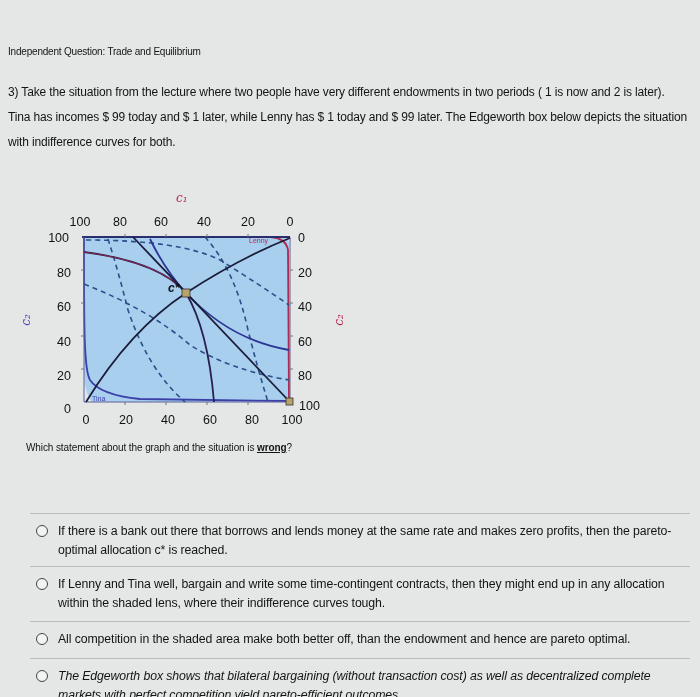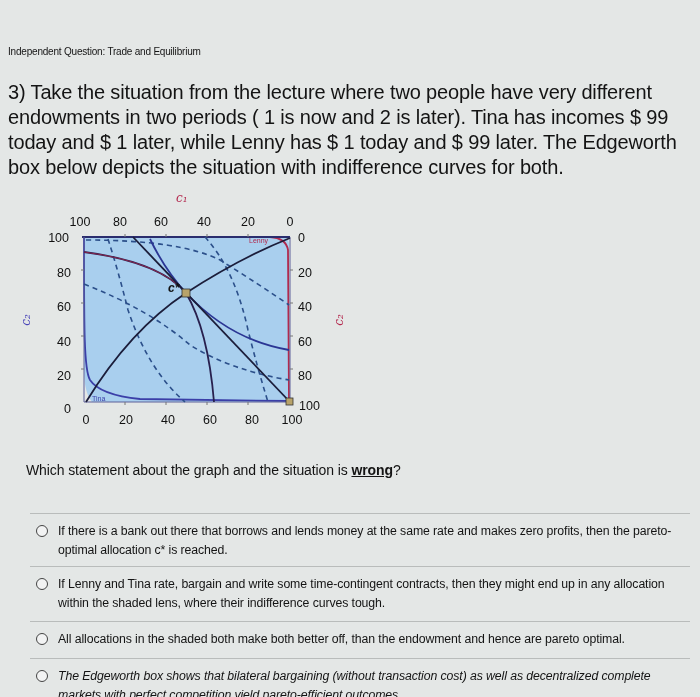--- a/index.html
+++ b/index.html
@@ -9,27 +9,27 @@
     font-family:"Liberation Sans", sans-serif;
     color:#141414;
     position:relative;
   }
   .page-title {
     position:absolute; left:8px; top:46px;
     font-size:10px; letter-spacing:-0.2px;
   }
   .question-text {
     position:absolute; left:8px; top:80px; width:680px;
-    font-size:20px; line-height:25px; letter-spacing:-0.15px;
+    font-size:12px; line-height:25px; letter-spacing:-0.15px;
   }
   .chart-wrap { position:absolute; left:0; top:180px; width:400px; height:260px; }
   .chart-wrap svg { display:block; }
   .prompt {
-    position:absolute; left:26px; top:462px;
-    font-size:14px; letter-spacing:-0.1px;
+    position:absolute; left:26px; top:442px;
+    font-size:10px; letter-spacing:-0.1px;
   }
   .prompt .wrong { font-weight:bold; text-decoration:underline; }
   .options { position:absolute; left:30px; top:490px; width:660px;margin-top:23px; }
   .option {
     position:relative;
     border-top:1px solid #b9bcbb;
     padding:8px 0 10px 28px;
     font-size:12.3px; line-height:18.5px; letter-spacing:-0.1px;
     cursor:pointer;
   }
@@ -152,23 +152,23 @@
   <span>Which statement about the graph and the situation is </span><span class="wrong">wrong</span><span>?</span>
 </div>
 
 <div class="options">
   <div class="option o1">
     <span class="radio"></span>
     <span>If there is a bank out there that borrows and lends money at the same rate and makes zero profits, then the pareto-optimal allocation c* is reached.</span>
   </div>
   <div class="option o2">
     <span class="radio"></span>
-    <span>If Lenny and Tina rate, bargain and write some time-contingent contracts, then they might end up in any allocation within the shaded lens, where their indifference curves tough.</span>
+    <span>If Lenny and Tina well, bargain and write some time-contingent contracts, then they might end up in any allocation within the shaded lens, where their indifference curves tough.</span>
   </div>
   <div class="option o3">
     <span class="radio"></span>
-    <span>All allocations in the shaded both make both better off, than the endowment and hence are pareto optimal.</span>
+    <span>All competition in the shaded area make both better off, than the endowment and hence are pareto optimal.</span>
   </div>
   <div class="option o4">
     <span class="radio"></span>
     <span>The Edgeworth box shows that bilateral bargaining (without transaction cost) as well as decentralized complete markets with perfect competition yield pareto-efficient outcomes.</span>
   </div>
 </div>
 
 </body></html>

